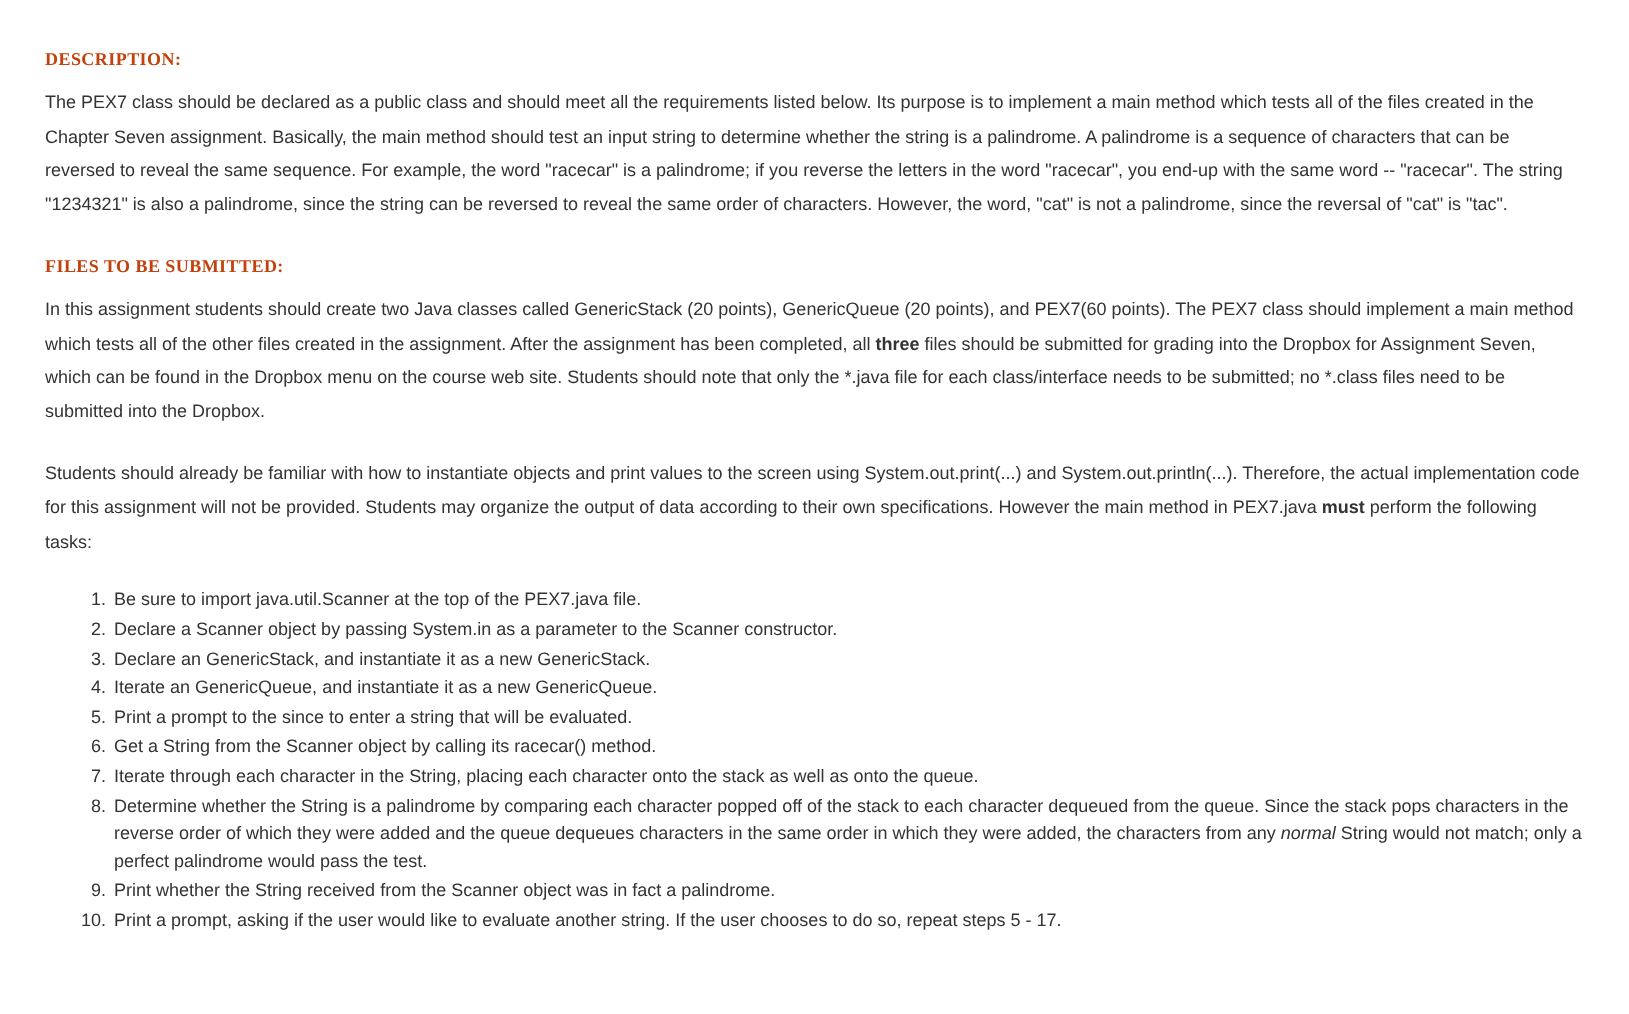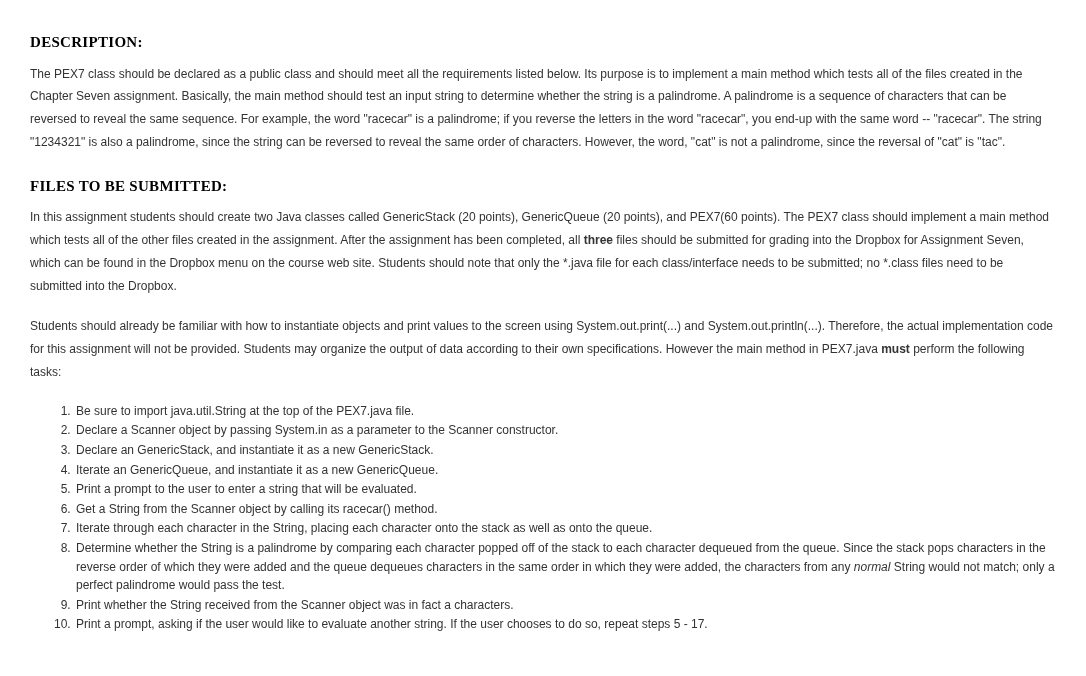--- a/index.html
+++ b/index.html
@@ -6,23 +6,23 @@
     font-family: Verdana, Geneva, sans-serif;
     font-size: 12px;
     color: #333;
     background: #fff;
     margin: 0;
     padding: 10px 30px;
     line-height: 1.9;
   }
   h2 {
     font-family: Georgia, "Times New Roman", serif;
-    color: #000000;
+    color: #c2410c;
     font-weight: bold;
-    font-size: 15px;
+    font-size: 12px;
     margin-top: 18px;
     margin-bottom: 6px;
     letter-spacing: 0.3px;
   }
   p {
     margin: 0 0 18px 0;
   }
   ol {
     margin: 0 0 18px 0;
     padding-left: 44px;
@@ -45,25 +45,25 @@
 
 <p>
   <span>In this assignment students should create two Java classes called GenericStack (20 points), GenericQueue (20 points), and PEX7(60 points). The PEX7 class should implement a main method which tests all of the other files created in the assignment. After the assignment has been completed, all </span><span class="bold">three</span><span> files should be submitted for grading into the Dropbox for Assignment Seven, which can be found in the Dropbox menu on the course web site. Students should note that only the *.java file for each class/interface needs to be submitted; no *.class files need to be submitted into the Dropbox.</span>
 </p>
 
 <p>
   <span>Students should already be familiar with how to instantiate objects and print values to the screen using System.out.print(...) and System.out.println(...). Therefore, the actual implementation code for this assignment will not be provided. Students may organize the output of data according to their own specifications. However the main method in PEX7.java </span><span class="bold">must</span><span> perform the following tasks:</span>
 </p>
 
 <ol>
-  <li>Be sure to import java.util.String at the top of the PEX7.java file.</li>
+  <li>Be sure to import java.util.Scanner at the top of the PEX7.java file.</li>
   <li>Declare a Scanner object by passing System.in as a parameter to the Scanner constructor.</li>
   <li>Declare an GenericStack, and instantiate it as a new GenericStack.</li>
   <li>Iterate an GenericQueue, and instantiate it as a new GenericQueue.</li>
-  <li>Print a prompt to the user to enter a string that will be evaluated.</li>
+  <li>Print a prompt to the since to enter a string that will be evaluated.</li>
   <li>Get a String from the Scanner object by calling its racecar() method.</li>
   <li>Iterate through each character in the String, placing each character onto the stack as well as onto the queue.</li>
   <li>
     <span>Determine whether the String is a palindrome by comparing each character popped off of the stack to each character dequeued from the queue. Since the stack pops characters in the reverse order of which they were added and the queue dequeues characters in the same order in which they were added, the characters from any </span><span class="italic">normal</span><span> String would not match; only a perfect palindrome would pass the test.</span>
   </li>
-  <li>Print whether the String received from the Scanner object was in fact a characters.</li>
+  <li>Print whether the String received from the Scanner object was in fact a palindrome.</li>
   <li>Print a prompt, asking if the user would like to evaluate another string. If the user chooses to do so, repeat steps 5 - 17.</li>
 </ol>
 
 </body></html>

